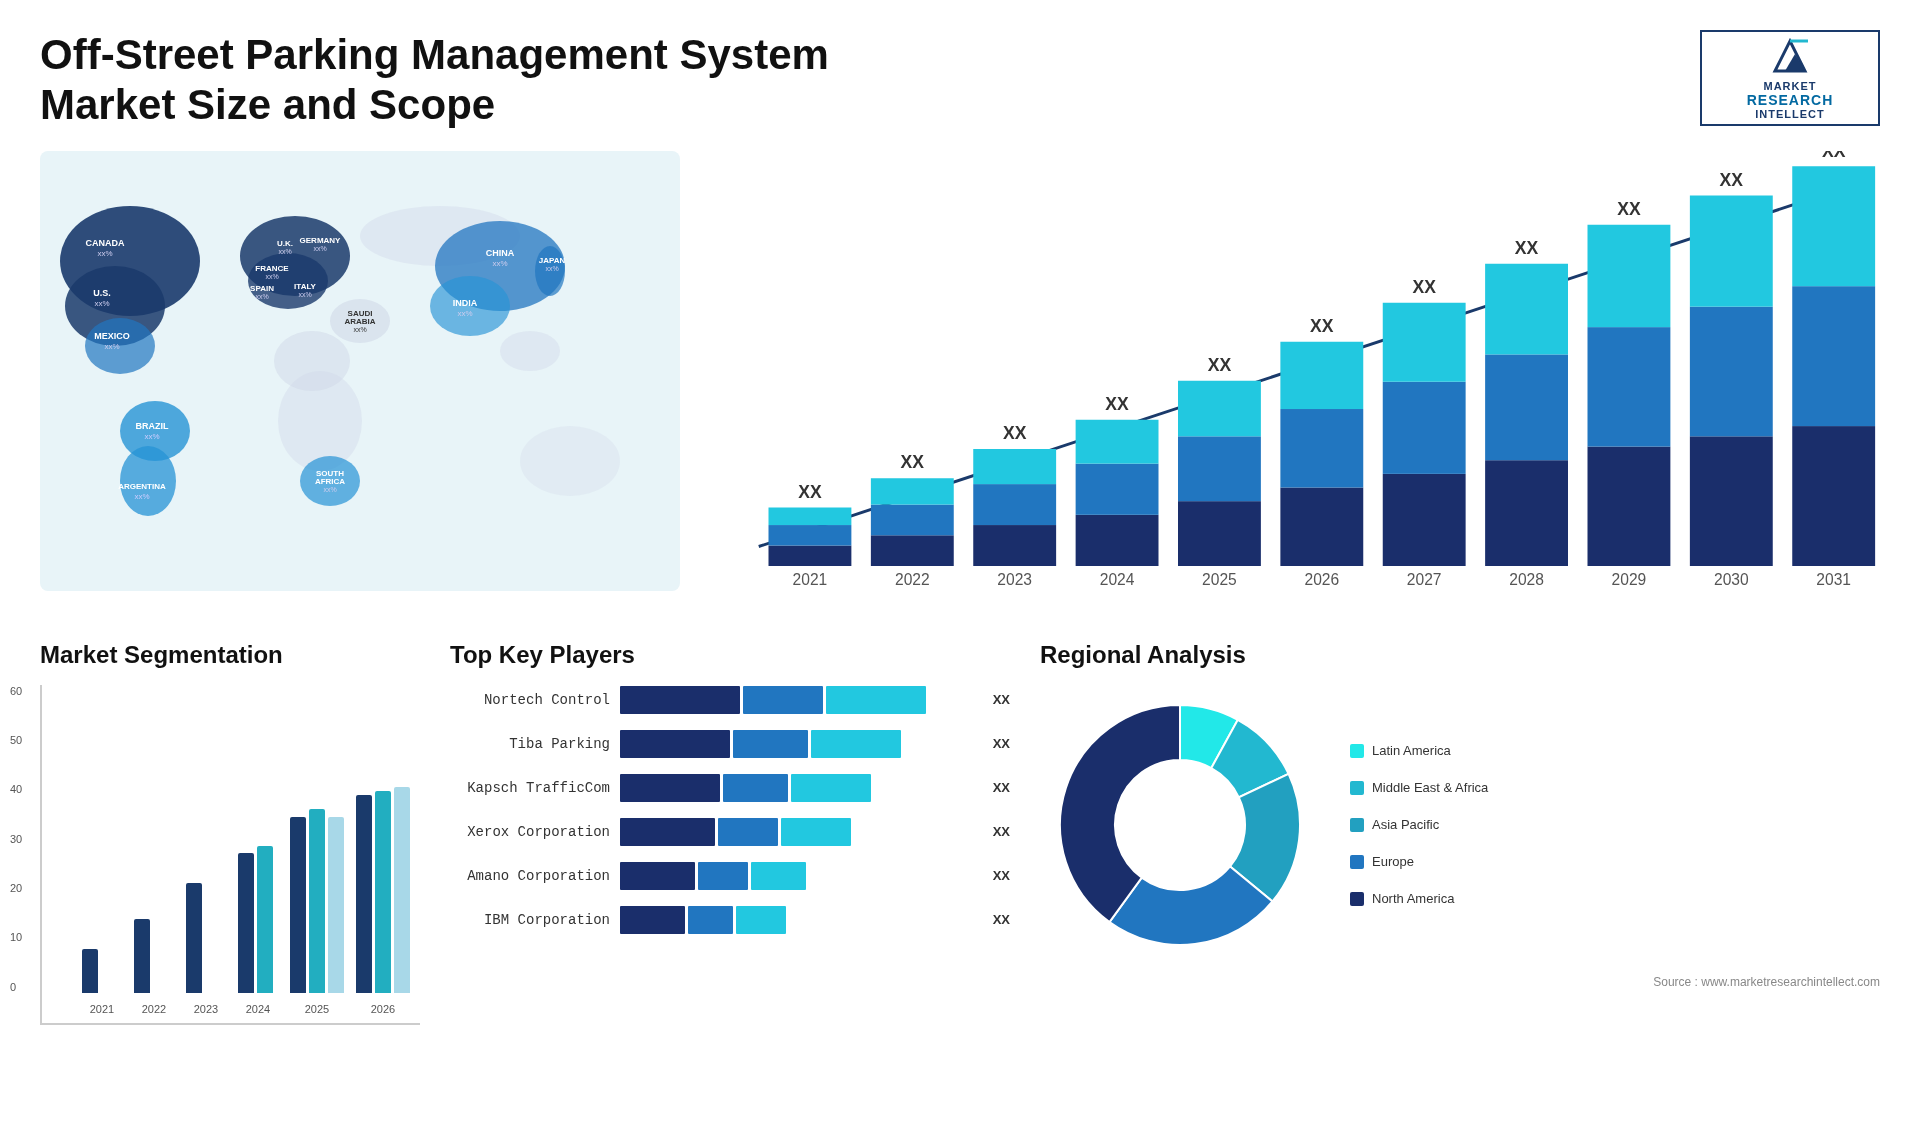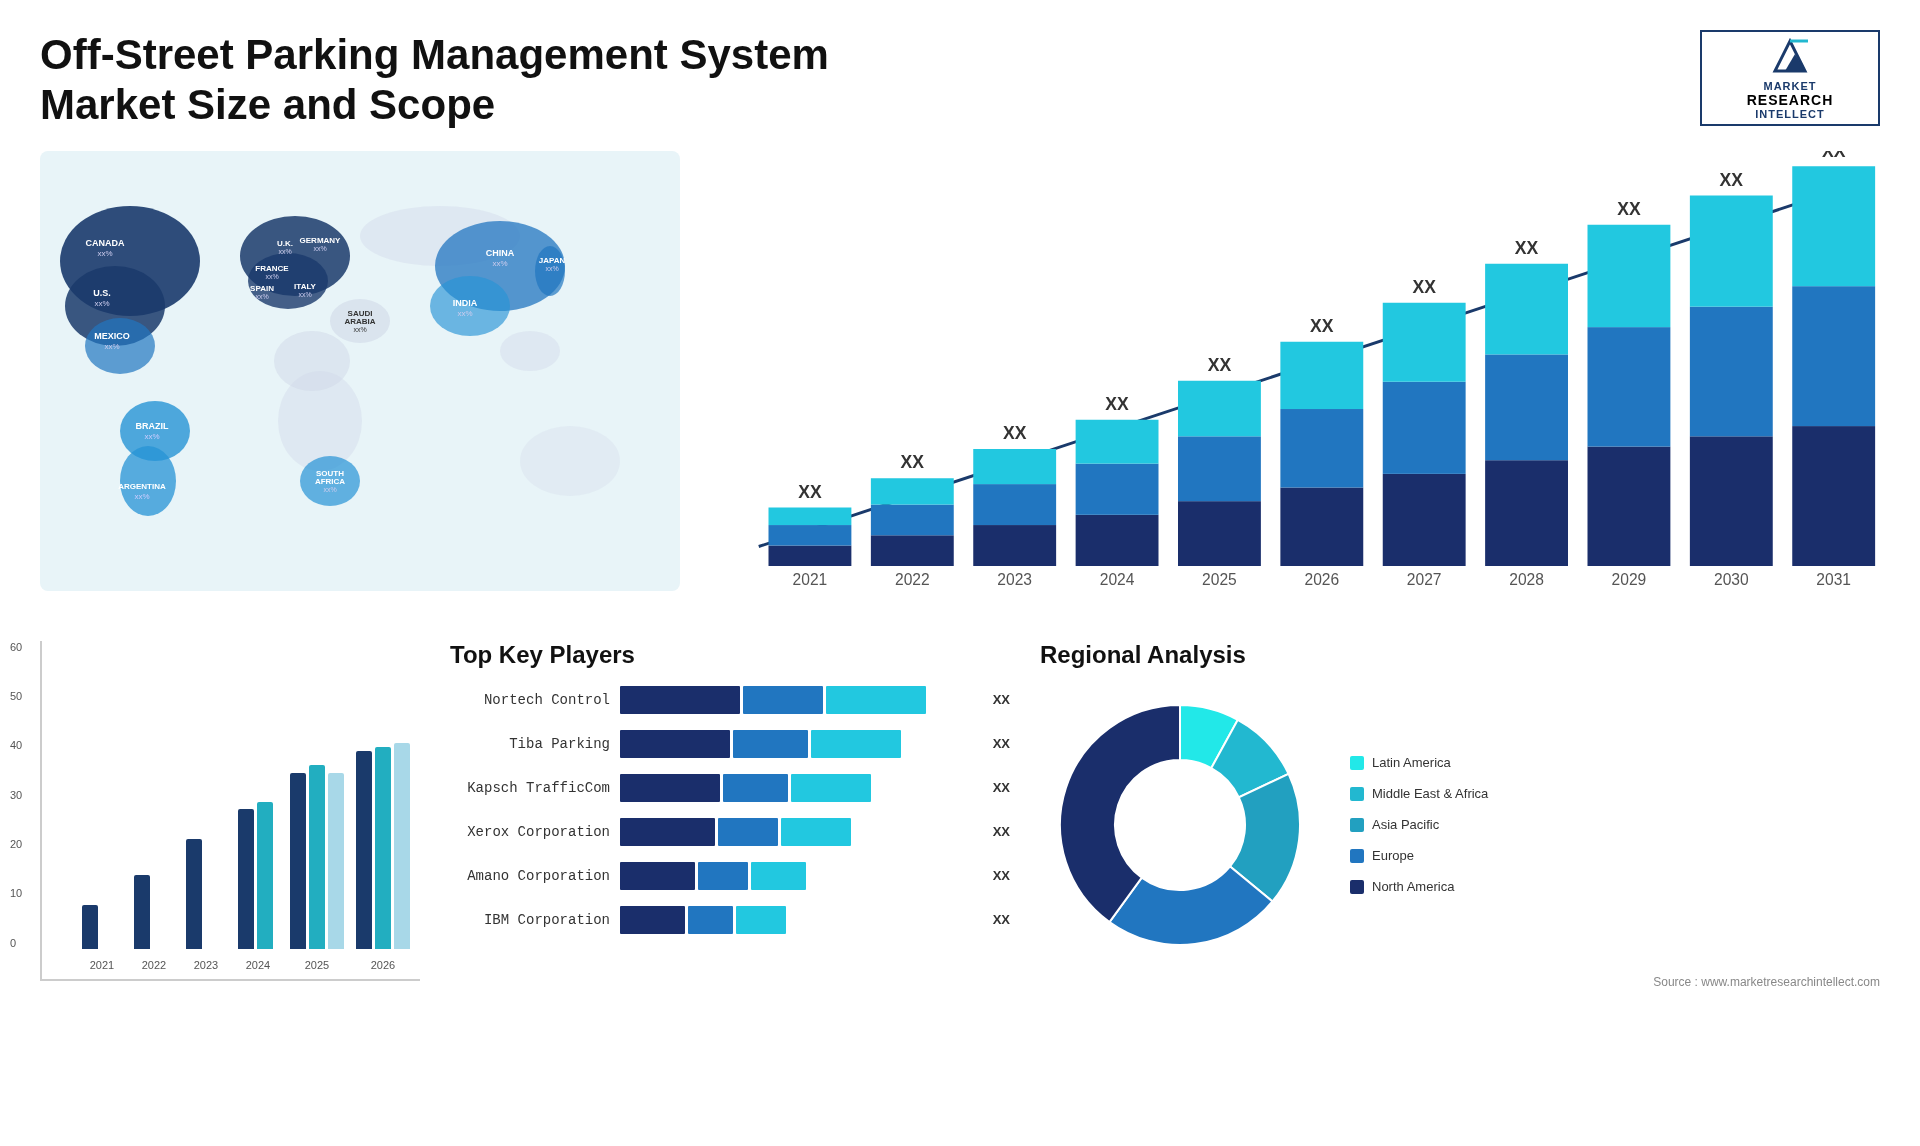--- a/index.html
+++ b/index.html
@@ -31,21 +31,21 @@
       border: 2px solid #1a3a6b;
       padding: 4px 16px;
       min-width: 180px;
     }
     .logo-icon {
       width: 50px;
       height: 40px;
       margin-bottom: 4px;
     }
     .logo-text-top { font-size: 11px; font-weight: bold; color: #1a3a6b; letter-spacing: 1px; }
-    .logo-text-mid { font-size: 14px; font-weight: bold; color: #000000; letter-spacing: 1px; text-align: center; }
+    .logo-text-mid { font-size: 14px; font-weight: bold; color: #0369a1; letter-spacing: 1px; text-align: center; }
     .logo-text-bot { font-size: 11px; font-weight: bold; color: #1a3a6b; letter-spacing: 1px; }
 
     .top-section {
       display: flex;
       gap: 30px;
       margin-bottom: 30px;
       height: 460px;
     }
     .map-section {
       flex: 0 0 640px;
@@ -178,21 +178,21 @@
     
     .donut-container {
       display: flex;
       align-items: center;
       gap: 30px;
       margin-top: 10px;
     }
     .donut-legend {
       display: flex;
       flex-direction: column;
-      gap: 16px;
+      gap: 22px;
     }
     .donut-legend-item {
       display: flex;
       align-items: center;
       gap: 8px;
       font-size: 13px;
       color: #333;
     }
     .donut-legend-color {
       width: 14px;
@@ -370,20 +370,21 @@
         <rect x="1110" y="10" width="85" height="123" fill="#22c8e0"></rect>
         <text x="1152.5" y="0" text-anchor="middle" font-size="18" font-weight="bold" fill="#333">XX</text>
         <text x="1152.5" y="440" text-anchor="middle" font-size="16" fill="#555">2031</text>
       </svg>
   </div>
 </div>
 
 <div class="bottom-section">
 
   <div class="segmentation-section">
+    <div class="section-title">Market Segmentation</div>
     <div class="seg-chart">
       <div class="seg-chart-inner" id="seg-chart-inner">
         <div class="seg-y-labels">
           <span>60</span>
           <span>50</span>
           <span>40</span>
           <span>30</span>
           <span>20</span>
           <span>10</span>
           <span>0</span>

